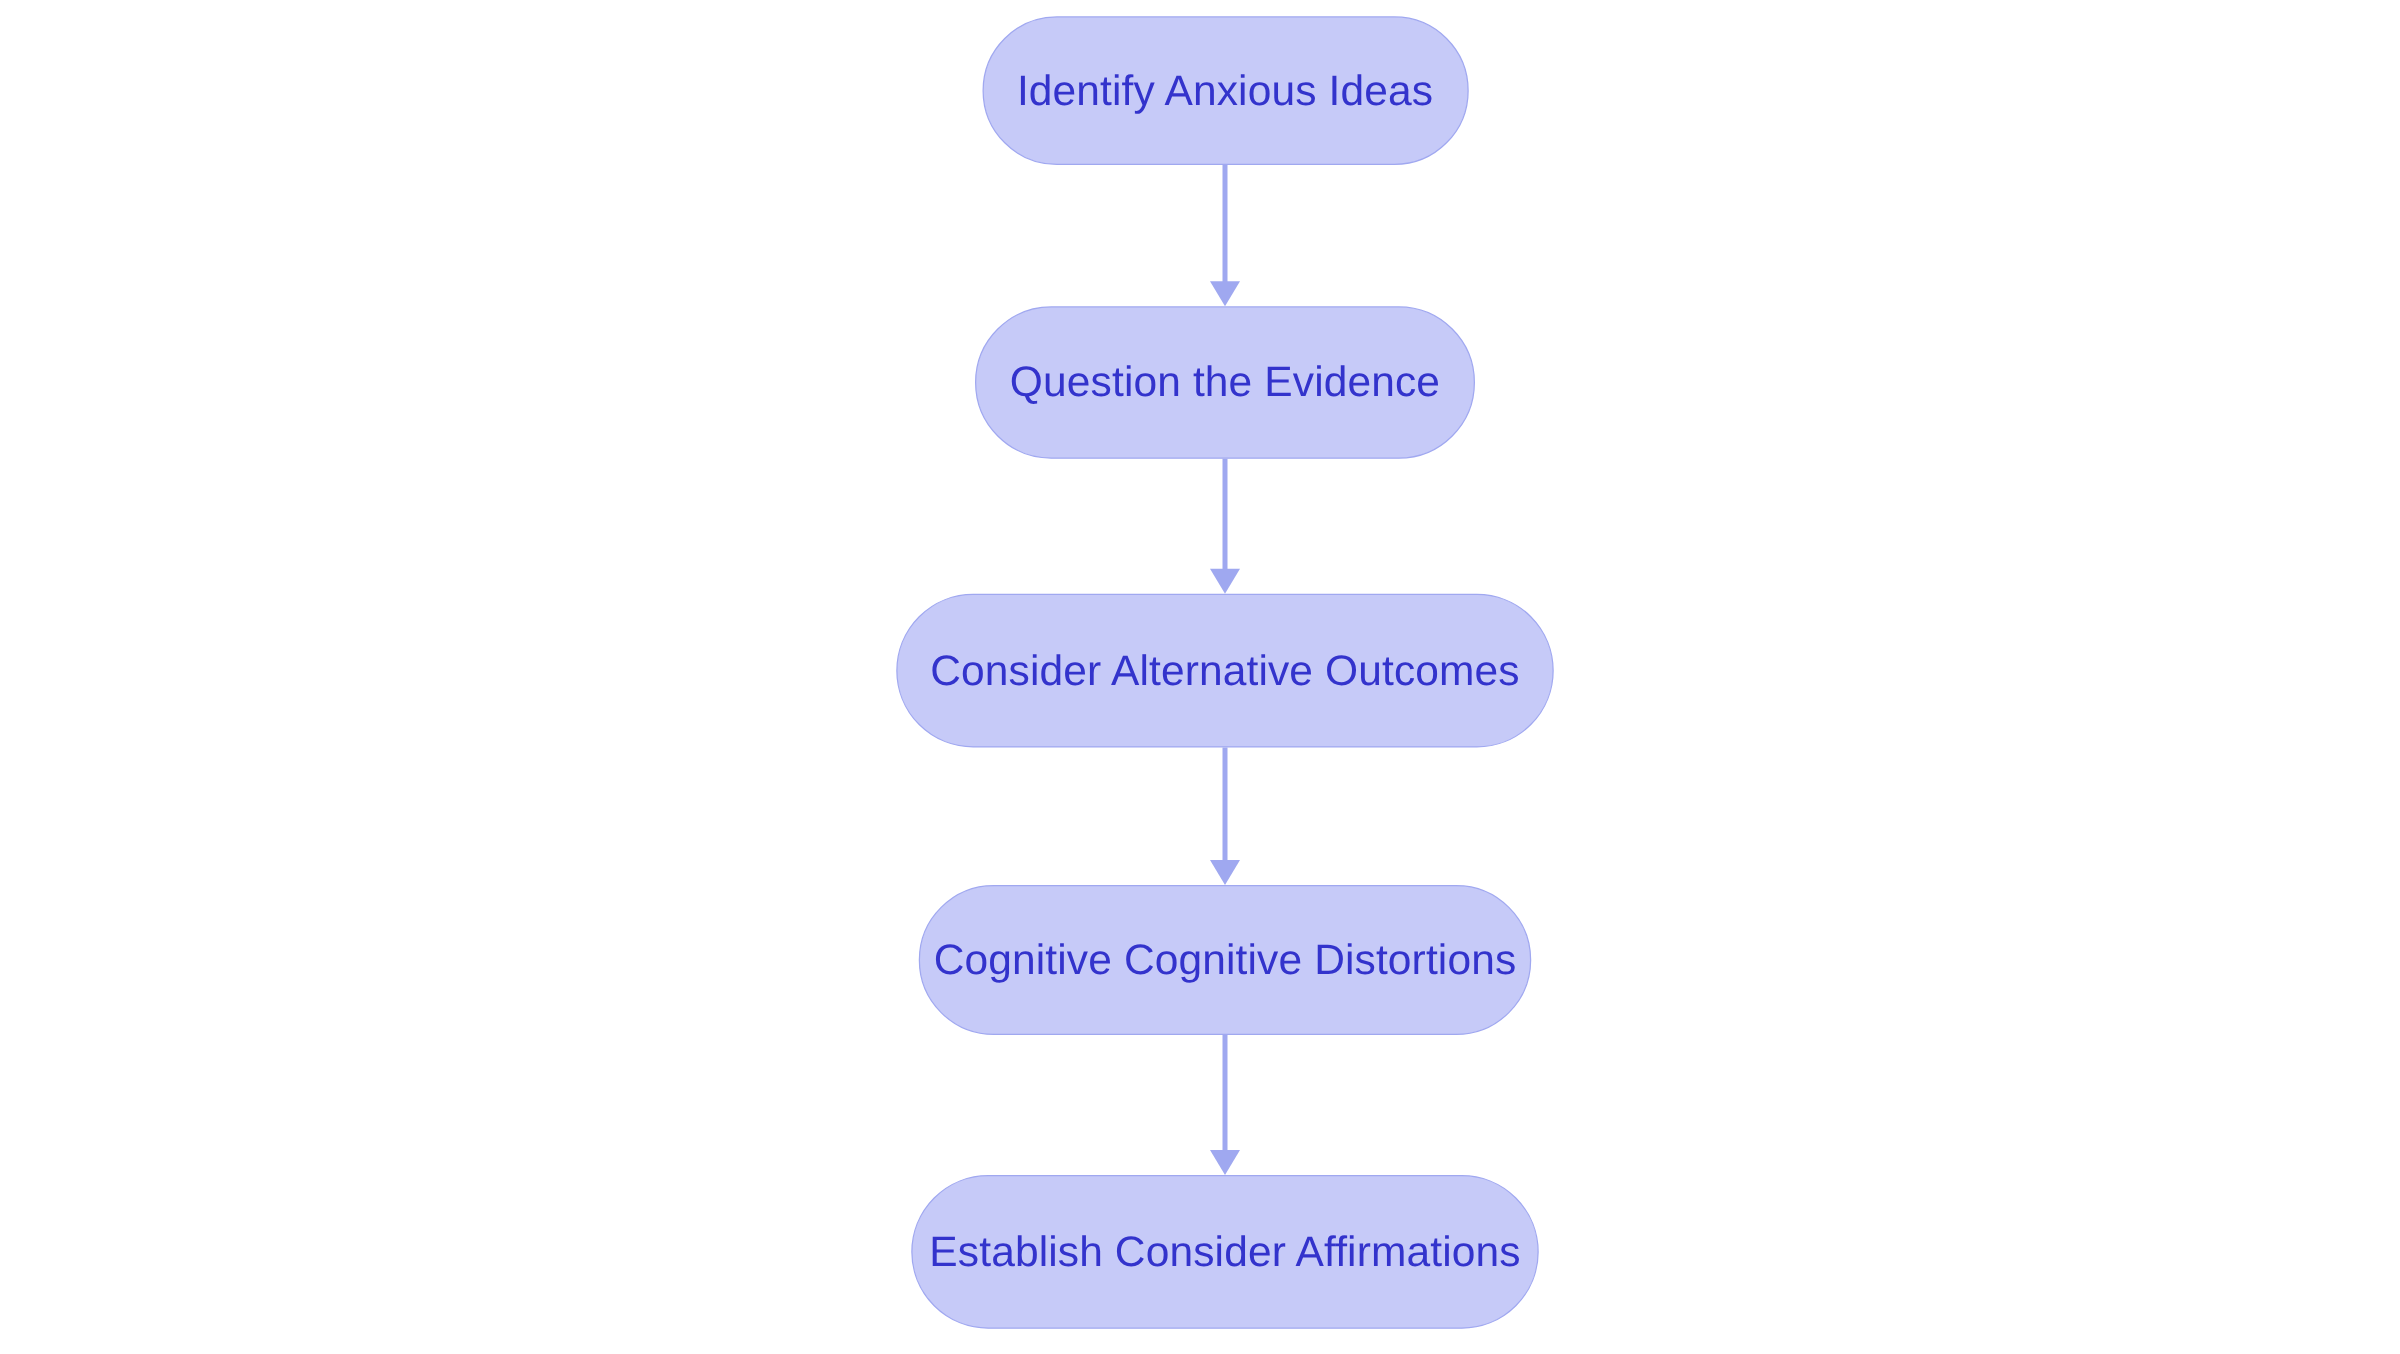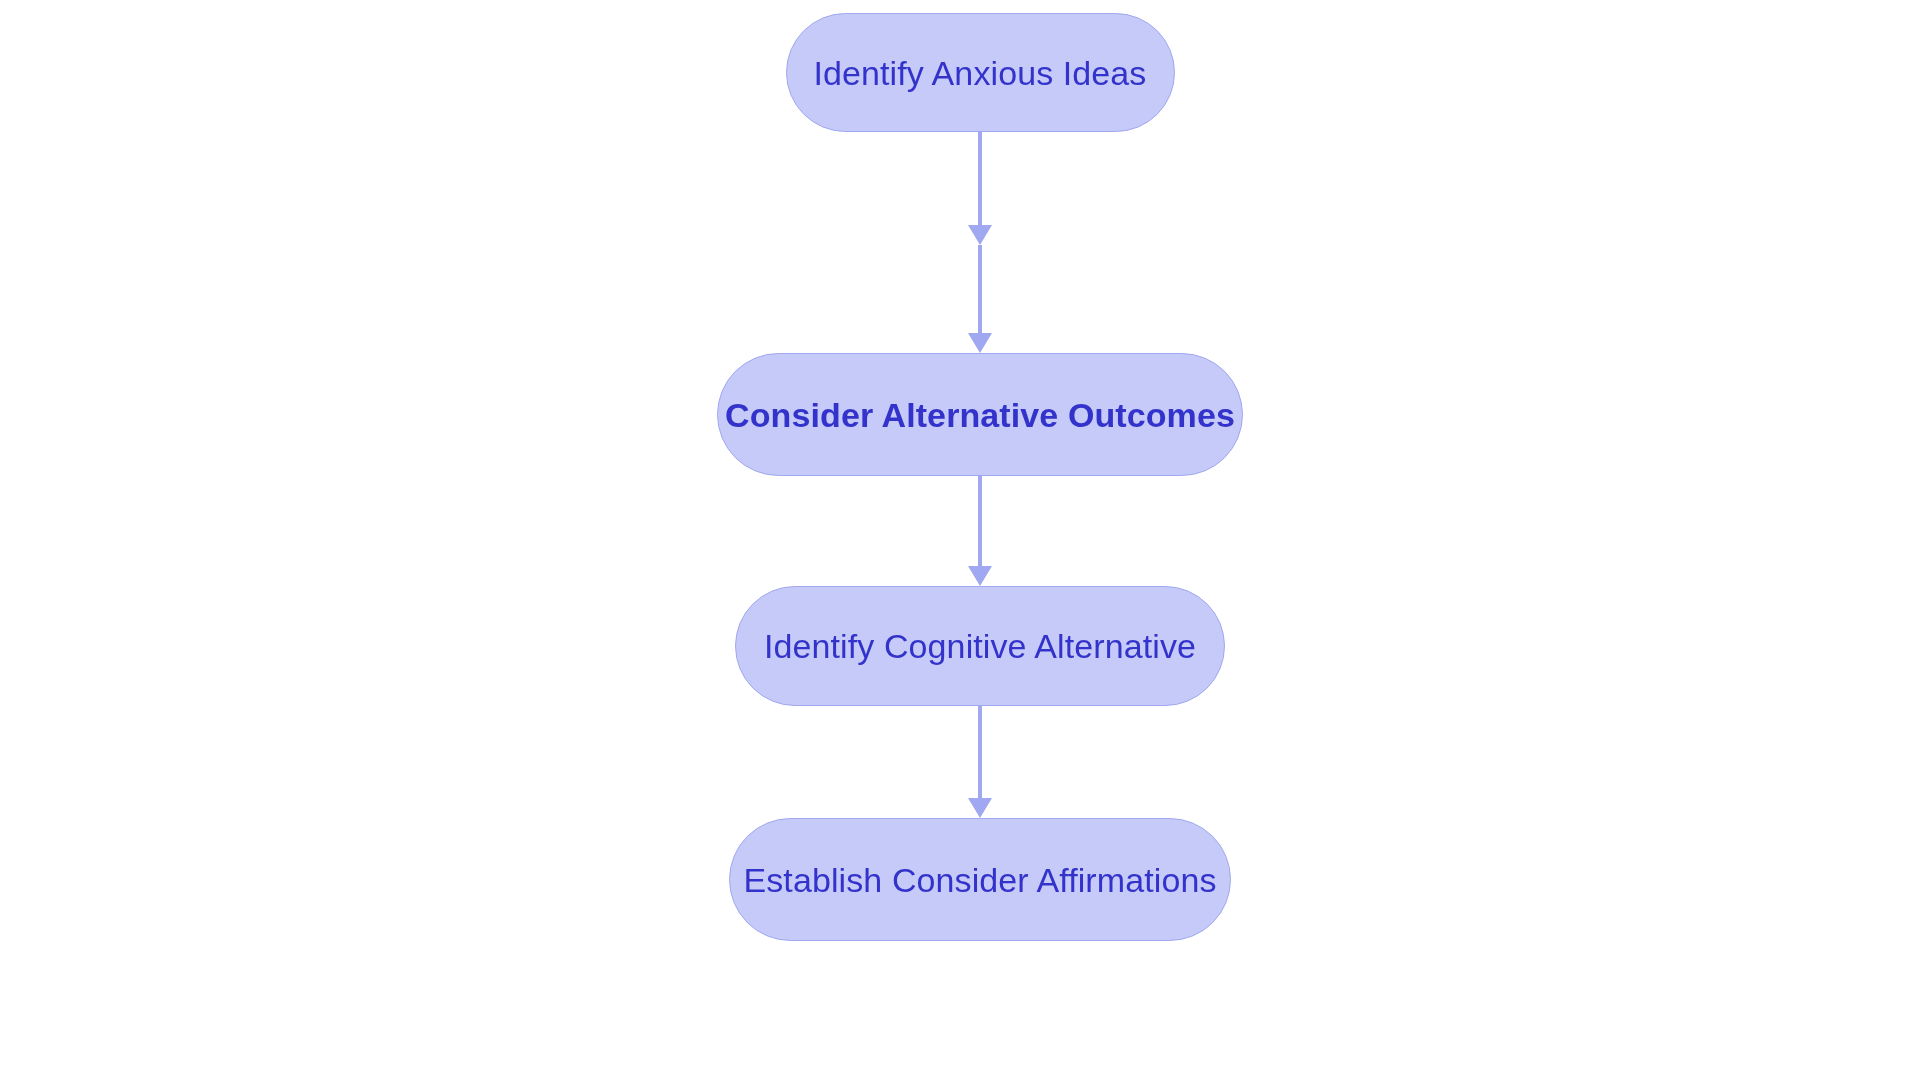--- a/index.html
+++ b/index.html
@@ -77,21 +77,21 @@
     height: 0;
     border-left: 12px solid transparent;
     border-right: 12px solid transparent;
     border-top: 20px solid #9fa8f0;
     margin-top: -1px;
   }
 
   
   .n0 { width: 389px; height: 119px; margin-top: 13px; }
   .n1 { width: 400px; height: 122px; }
-  .n2 { width: 526px; height: 123px; font-weight: bold; }
+  .n2 { width: 526px; height: 123px; }
   .n3 { width: 490px; height: 120px; }
   .n4 { width: 502px; height: 123px; }
 
   .c0 { height: 113px; }
   .c1 { height: 108px; }
   .c2 { height: 110px; }
   .c3 { height: 112px; }
 </style>
 </head>
 <body>
@@ -101,37 +101,40 @@
 
     <div class="node n0">
       <span class="node-label">Identify Anxious Ideas</span>
     </div>
 
     <div class="connector c0">
       <div class="shaft"></div>
       <div class="head"></div>
     </div>
 
+    <div class="node n1">
+      <span class="node-label">Question the Evidence</span>
+    </div>
 
     <div class="connector c1">
       <div class="shaft"></div>
       <div class="head"></div>
     </div>
 
     <div class="node n2">
       <span class="node-label">Consider Alternative Outcomes</span>
     </div>
 
     <div class="connector c2">
       <div class="shaft"></div>
       <div class="head"></div>
     </div>
 
     <div class="node n3">
-      <span class="node-label">Identify Cognitive Alternative</span>
+      <span class="node-label">Cognitive Cognitive Distortions</span>
     </div>
 
     <div class="connector c3">
       <div class="shaft"></div>
       <div class="head"></div>
     </div>
 
     <div class="node n4">
       <span class="node-label">Establish Consider Affirmations</span>
     </div>

